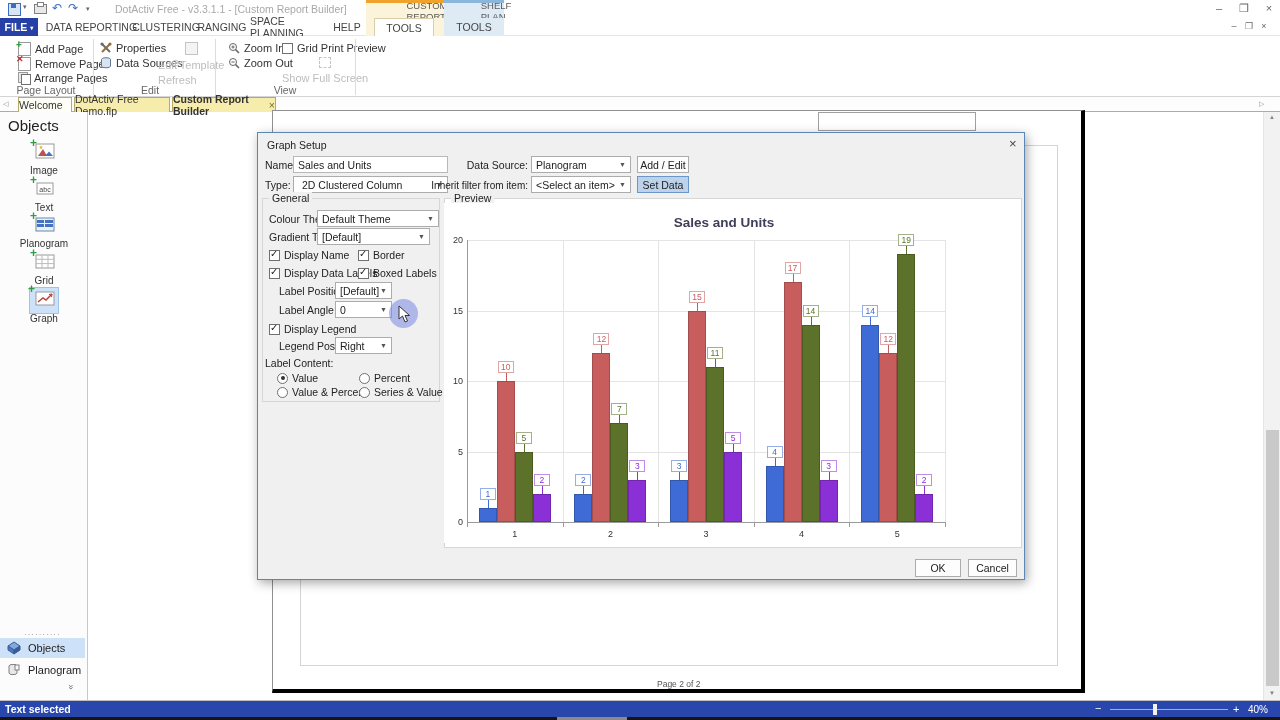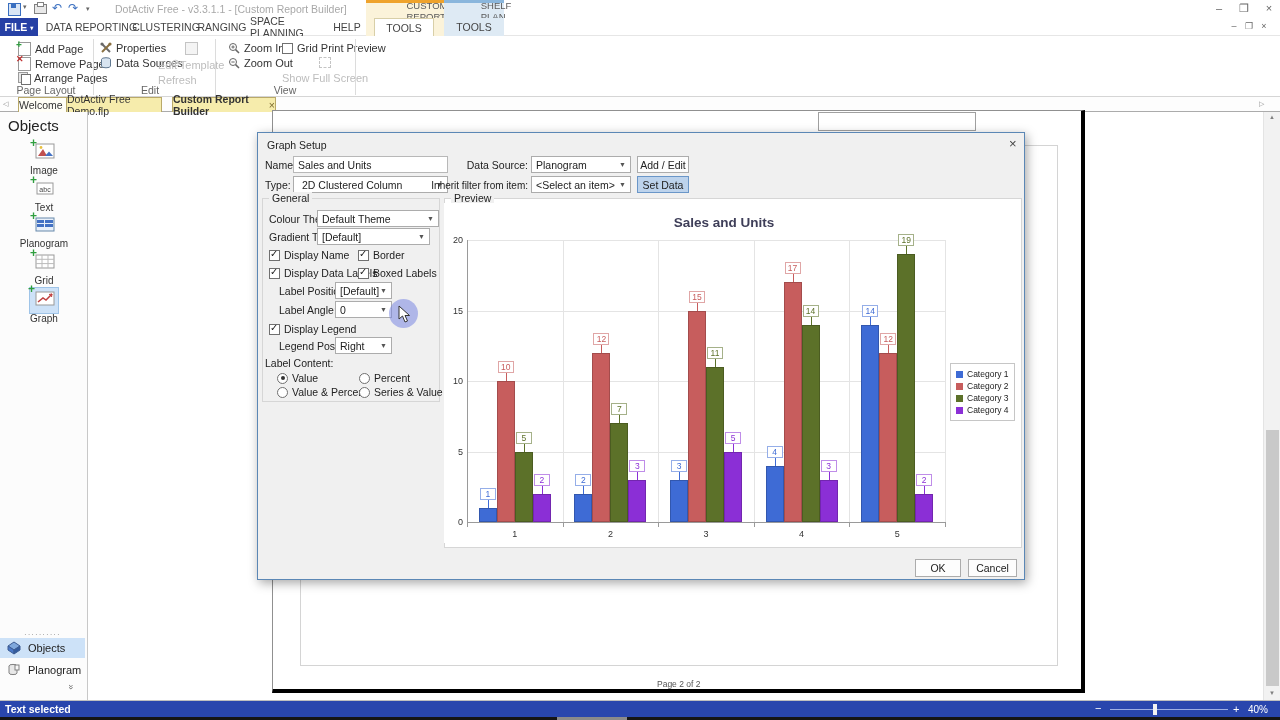--- a/index.html
+++ b/index.html
@@ -176,21 +176,21 @@
     </div>
     <div class="a grp-lbl" style="left:245px;top:48px;width:80px;">View</div>
     <div class="a vsep" style="left:355px;top:3px;height:56px;"></div>
   </div>
 
   <div class="a" style="left:0;top:97px;width:1280px;height:15px;background:#FDFDFD;border-bottom:1px solid #ABABAB;box-sizing:border-box;">
     <span class="a" style="left:3px;top:3px;font-size:7px;color:#888;">◁</span>
     <div class="a dtab" style="left:18px;top:0;width:54px;height:15px;background:#FFFEF6;">
         <span>Welcome</span>
       </div>
-    <div class="a dtab" style="left:66px;top:0;width:96px;height:15px;background:#F6ECAC;">
+    <div class="a dtab" style="left:74px;top:0;width:96px;height:15px;background:#F6ECAC;">
         <span>DotActiv Free Demo.flp</span>
       </div>
     <div class="a dtab" style="left:172px;top:0;width:104px;height:15px;background:#F6ECAC;font-weight:bold;">
         <span>Custom Report Builder</span>
         <span style="margin-left:5px;font-weight:normal;color:#7A6A30;">×</span>
       </div>
     <span class="a" style="left:1259px;top:3px;font-size:7px;color:#888;">▷</span>
   </div>
 
   <div class="a" style="left:0;top:112px;width:88px;height:589px;background:#FCFCFC;border-right:1px solid #C8C8C8;box-sizing:border-box;">
@@ -487,38 +487,20 @@
         <div class="bar" style="left: 280px; top: 248.5px; width: 18px; height: 70.5px; background: rgb(139, 47, 214);"></div>
         <div class="dcon" style="left: 289px; top: 240.5px; height: 8px; background: rgb(139, 47, 214);"></div>
         <div class="dlab" style="left: 281px; top: 228.5px; width: 16px; height: 12px; border: 1px solid rgb(191, 141, 232); color: rgb(139, 47, 214);">5</div>
         <div class="bar" style="left: 375.6px; top: 276.7px; width: 18px; height: 42.3px; background: rgb(139, 47, 214);"></div>
         <div class="dcon" style="left: 384.6px; top: 268.7px; height: 8px; background: rgb(139, 47, 214);"></div>
         <div class="dlab" style="left: 376.6px; top: 256.7px; width: 16px; height: 12px; border: 1px solid rgb(191, 141, 232); color: rgb(139, 47, 214);">3</div>
         <div class="bar" style="left: 471.2px; top: 290.8px; width: 18px; height: 28.2px; background: rgb(139, 47, 214);"></div>
         <div class="dcon" style="left: 480.2px; top: 282.8px; height: 8px; background: rgb(139, 47, 214);"></div>
         <div class="dlab" style="left: 472.2px; top: 270.8px; width: 16px; height: 12px; border: 1px solid rgb(191, 141, 232); color: rgb(139, 47, 214);">2</div>
       </div>
-    <div id="chart-legend" class="legend" style="left:506px;top:160px;">
-        <div class="litem">
-          <span class="lsw" style="background: rgb(62, 107, 213);"></span>
-          <span>Category 1</span>
-        </div>
-        <div class="litem">
-          <span class="lsw" style="background: rgb(199, 93, 93);"></span>
-          <span>Category 2</span>
-        </div>
-        <div class="litem">
-          <span class="lsw" style="background: rgb(92, 113, 41);"></span>
-          <span>Category 3</span>
-        </div>
-        <div class="litem">
-          <span class="lsw" style="background: rgb(139, 47, 214);"></span>
-          <span>Category 4</span>
-        </div>
-      </div>
   </div>
 
   <div class="a" style="left:389px;top:299px;width:29px;height:29px;border-radius:50%;background:rgba(122,134,226,0.55);z-index:50;"></div>
   <svg class="a" style="left:398px;top:305px;z-index:51;" width="13" height="19" viewBox="0 0 13 19">
       <path d="M1 1 L1 14 L4.5 11 L7 17 L9.5 16 L7 10.5 L11.5 10.5 Z" fill="#fff" stroke="#333" stroke-width="1"></path>
     </svg>
 
   <div class="a" style="left:0;top:700px;width:1280px;height:1px;background:#BFBFBF;"></div>
   <div class="a" style="left:0;top:701px;width:1280px;height:16px;background:#2946AD;">
     <span class="a" style="left:5px;top:2px;color:#fff;font-size:10.5px;font-weight:bold;">Text selected</span>

